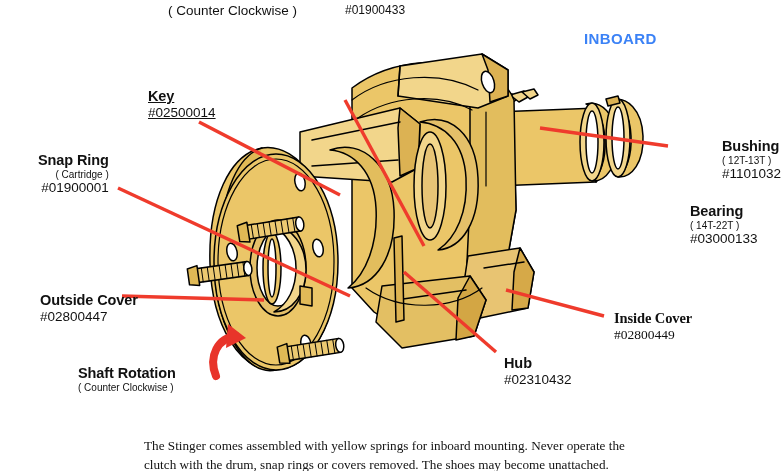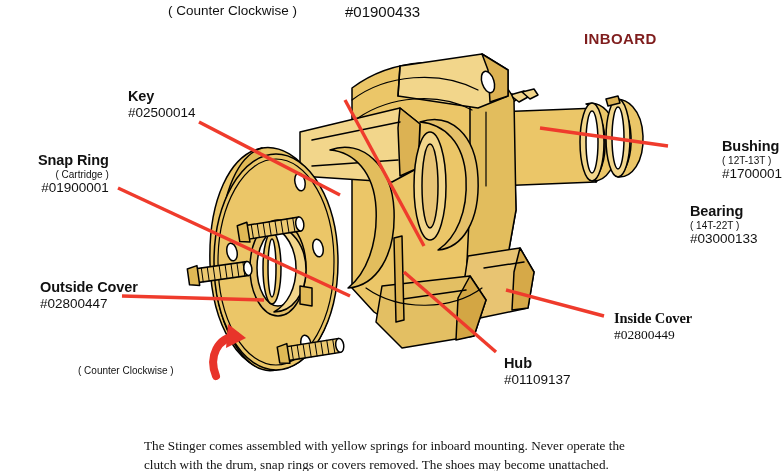--- a/index.html
+++ b/index.html
@@ -17,29 +17,29 @@
   
   .label{position:absolute;line-height:1.16;white-space:nowrap;}
   .label .ttl{font-weight:bold;font-size:14.5px;letter-spacing:-0.1px;display:block;}
   .label .sub{font-size:10px;display:block;}
   .label .pn{font-size:13.5px;display:block;}
   .label.right{text-align:left;}
 
   #inboard-label{
     position:absolute;left:584px;top:30px;
     font-weight:bold;font-size:15px;letter-spacing:0.4px;
-    color:#7f1d1d;
+    color:#3b82f6;
   }
 
   #top-ccw{position:absolute;left:168px;top:3px;font-size:13.5px;}
-  #top-pn{position:absolute;left:345px;top:3px;font-size:15px;}
-
-  #key-label{left:128px;top:88px;}
+  #top-pn{position:absolute;left:345px;top:3px;font-size:12px;}
+
+  #key-label{left:148px;top:88px;text-decoration:underline;}
   #snapring-label{left:38px;top:152px;text-align:right;}
-  #outside-label{left:40px;top:279px;}
+  #outside-label{left:40px;top:292px;}
   #shaft-label{left:78px;top:365px;}
   #bushing-label{left:690px;top:138px;margin-left:32px;}
   #bearing-label{left:690px;top:203px;}
   #inside-label{left:614px;top:310px;font-family:Liberation Serif, serif;}
   #hub-label{left:504px;top:355px;}
 
   #caption{
     position:absolute;left:144px;top:437px;width:620px;
     font-size:13.2px;line-height:1.42;color:#111;
   }
@@ -230,43 +230,44 @@
     <span class="sub">( Cartridge )</span>
     <span class="pn">#01900001</span>
   </div>
 
   <div class="label" id="outside-label">
     <span class="ttl">Outside Cover</span>
     <span class="pn">#02800447</span>
   </div>
 
   <div class="label" id="shaft-label">
+    <span class="ttl">Shaft Rotation</span>
     <span class="sub">( Counter Clockwise )</span>
   </div>
 
   <div class="label right" id="bushing-label">
     <span class="ttl">Bushing</span>
     <span class="sub">( 12T-13T )</span>
-    <span class="pn">#1700001</span>
+    <span class="pn">#1101032</span>
   </div>
 
   <div class="label right" id="bearing-label">
     <span class="ttl">Bearing</span>
     <span class="sub">( 14T-22T )</span>
     <span class="pn">#03000133</span>
   </div>
 
   <div class="label right" id="inside-label">
     <span class="ttl">Inside Cover</span>
     <span class="pn">#02800449</span>
   </div>
 
   <div class="label right" id="hub-label">
     <span class="ttl">Hub</span>
-    <span class="pn">#01109137</span>
+    <span class="pn">#02310432</span>
   </div>
 
   <div id="caption">
     <span>The Stinger comes assembled with yellow springs for inboard mounting.  Never operate the</span>
     <span>clutch with the drum, snap rings or covers removed.  The shoes may become unattached.</span>
   </div>
 
 </div>
 
 </body></html>

